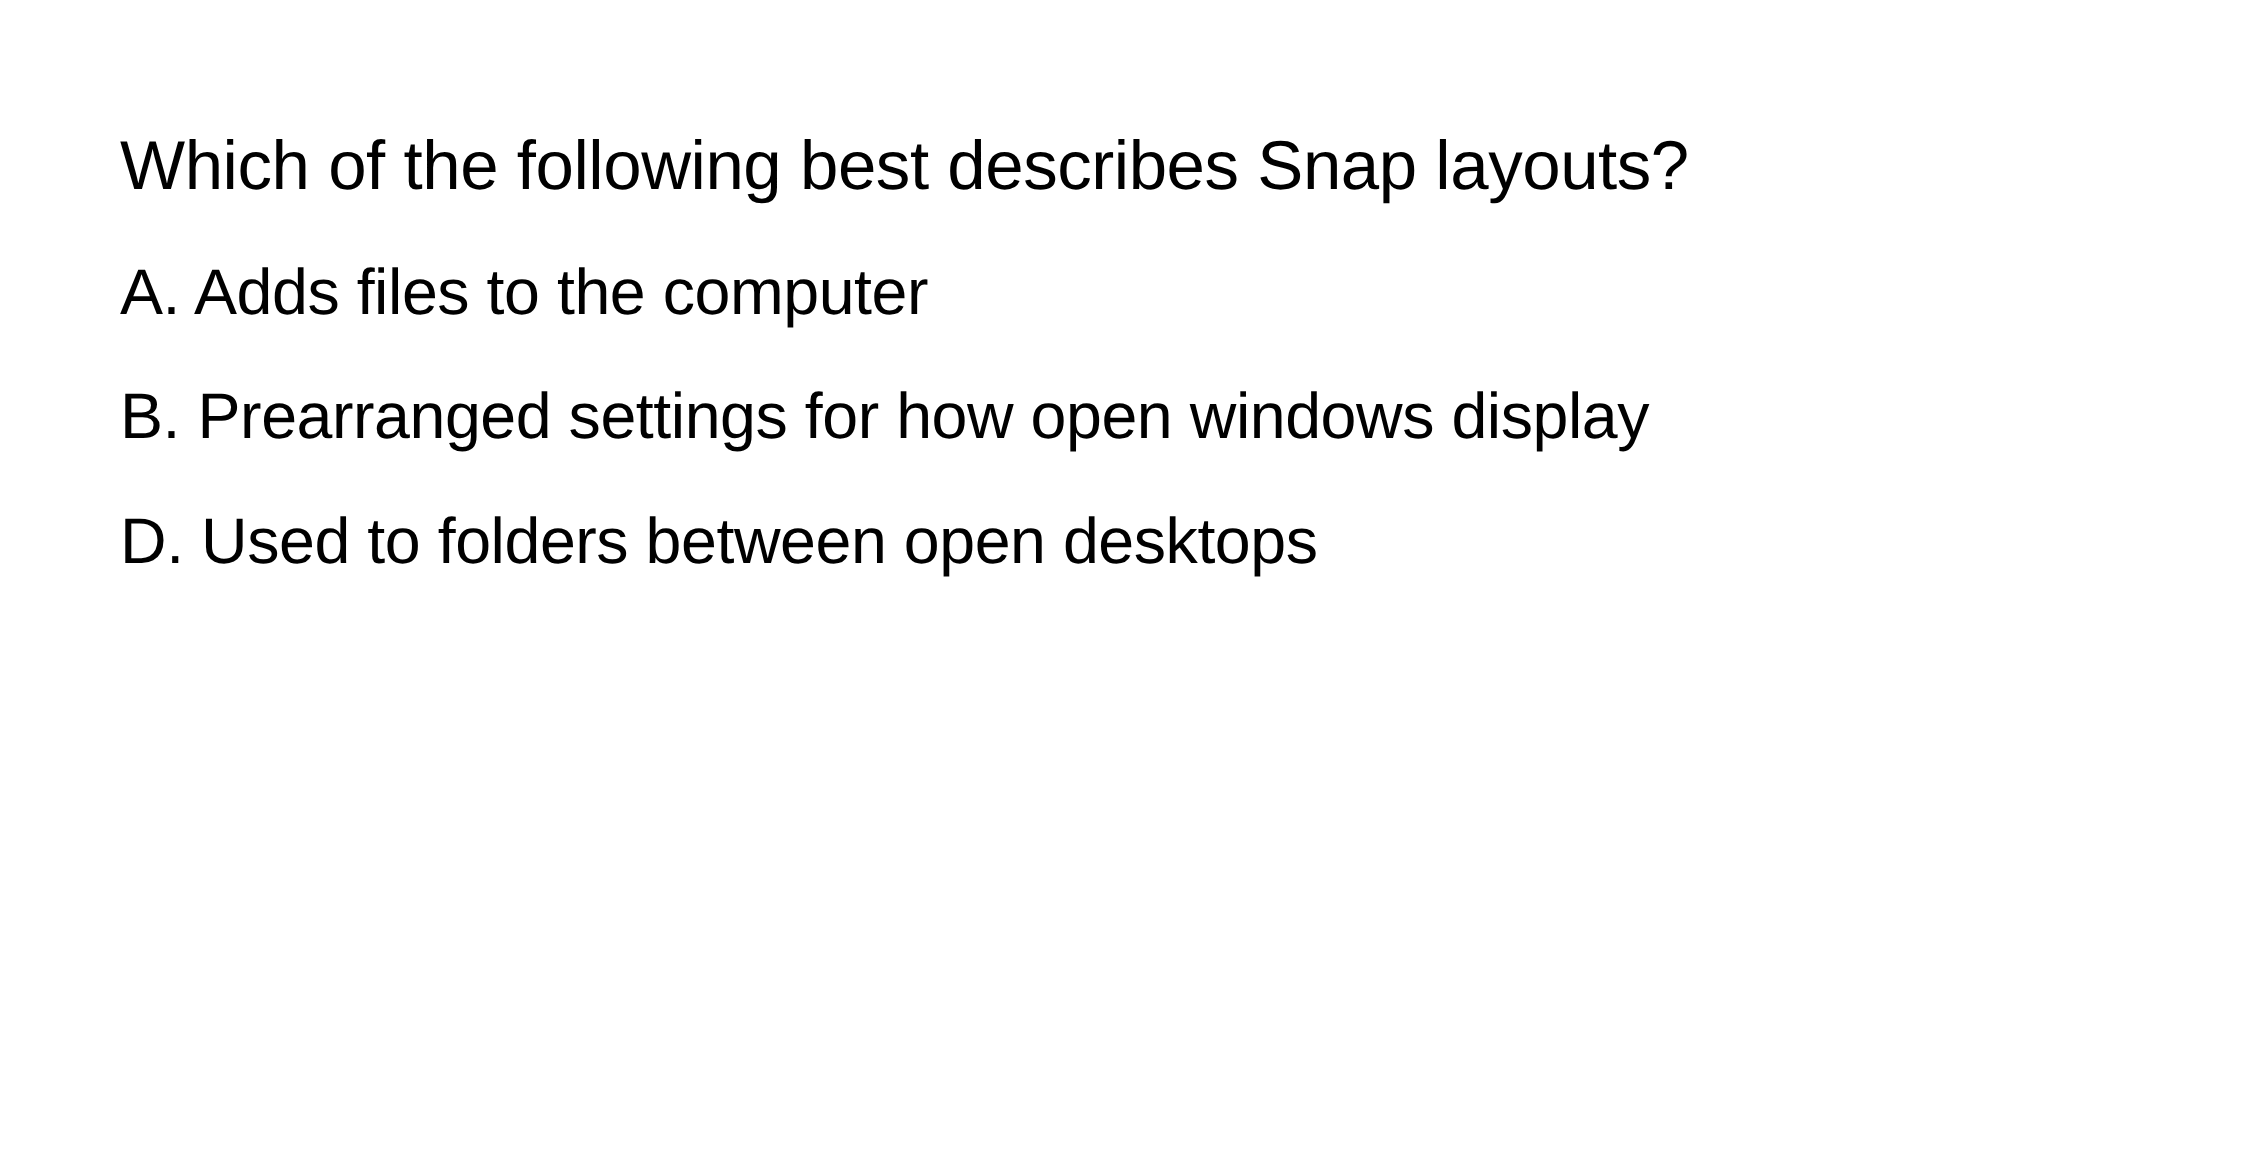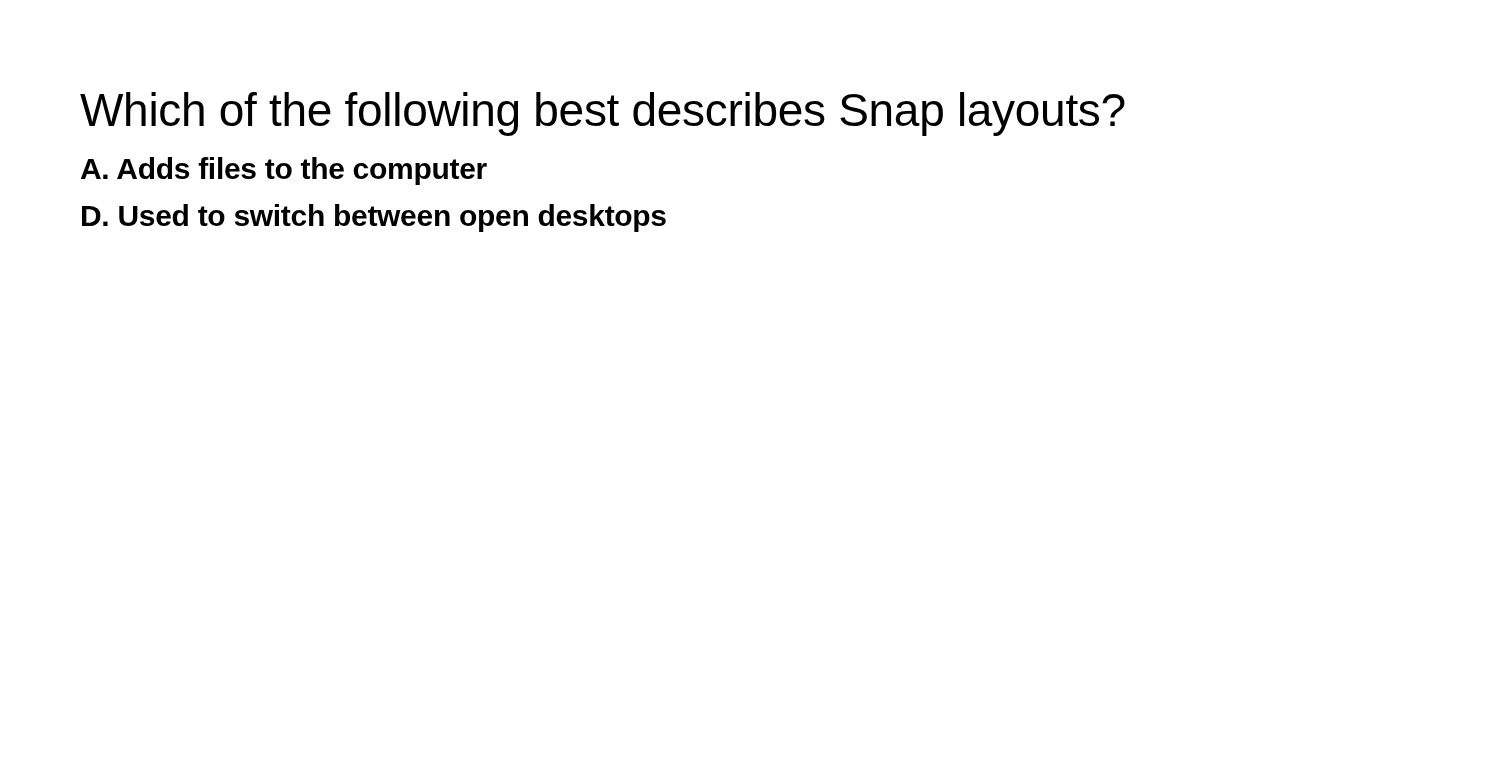--- a/index.html
+++ b/index.html
@@ -11,47 +11,51 @@
       width: 1500px;
       height: 776px;
       background: #ffffff;
       font-family: -apple-system, BlinkMacSystemFont, "Segoe UI", Helvetica, Arial, sans-serif;
       color: #000000;
       padding: 75px 80px;
     }
     .question-container {
       display: flex;
       flex-direction: column;
-      gap: 0;
+      gap: 16px;
     }
     .question-text {
       font-size: 46px;
       line-height: 1.55;
       font-weight: 400;
       letter-spacing: -0.3px;
     }
     .choice {
-      font-size: 30px;
+      font-size: 43px;
       line-height: 1.55;
-      font-weight: 700;
+      font-weight: 400;
       letter-spacing: -0.3px;
     }
     .choice-label {
       display: inline;
     }
     .choice-text {
       display: inline;
     }
   </style>
 </head>
 <body>
 
 <div class="question-container">
   <div class="question-text">Which of the following best describes Snap layouts?</div>
   <div class="choice">
     <span class="choice-label">A.</span>
     <span class="choice-text">Adds files to the computer</span>
   </div>
   <div class="choice">
+    <span class="choice-label">B.</span>
+    <span class="choice-text">Prearranged settings for how open windows display</span>
+  </div>
+  <div class="choice">
     <span class="choice-label">D.</span>
-    <span class="choice-text">Used to switch between open desktops</span>
+    <span class="choice-text">Used to folders between open desktops</span>
   </div>
 </div>
 
 </body></html>

